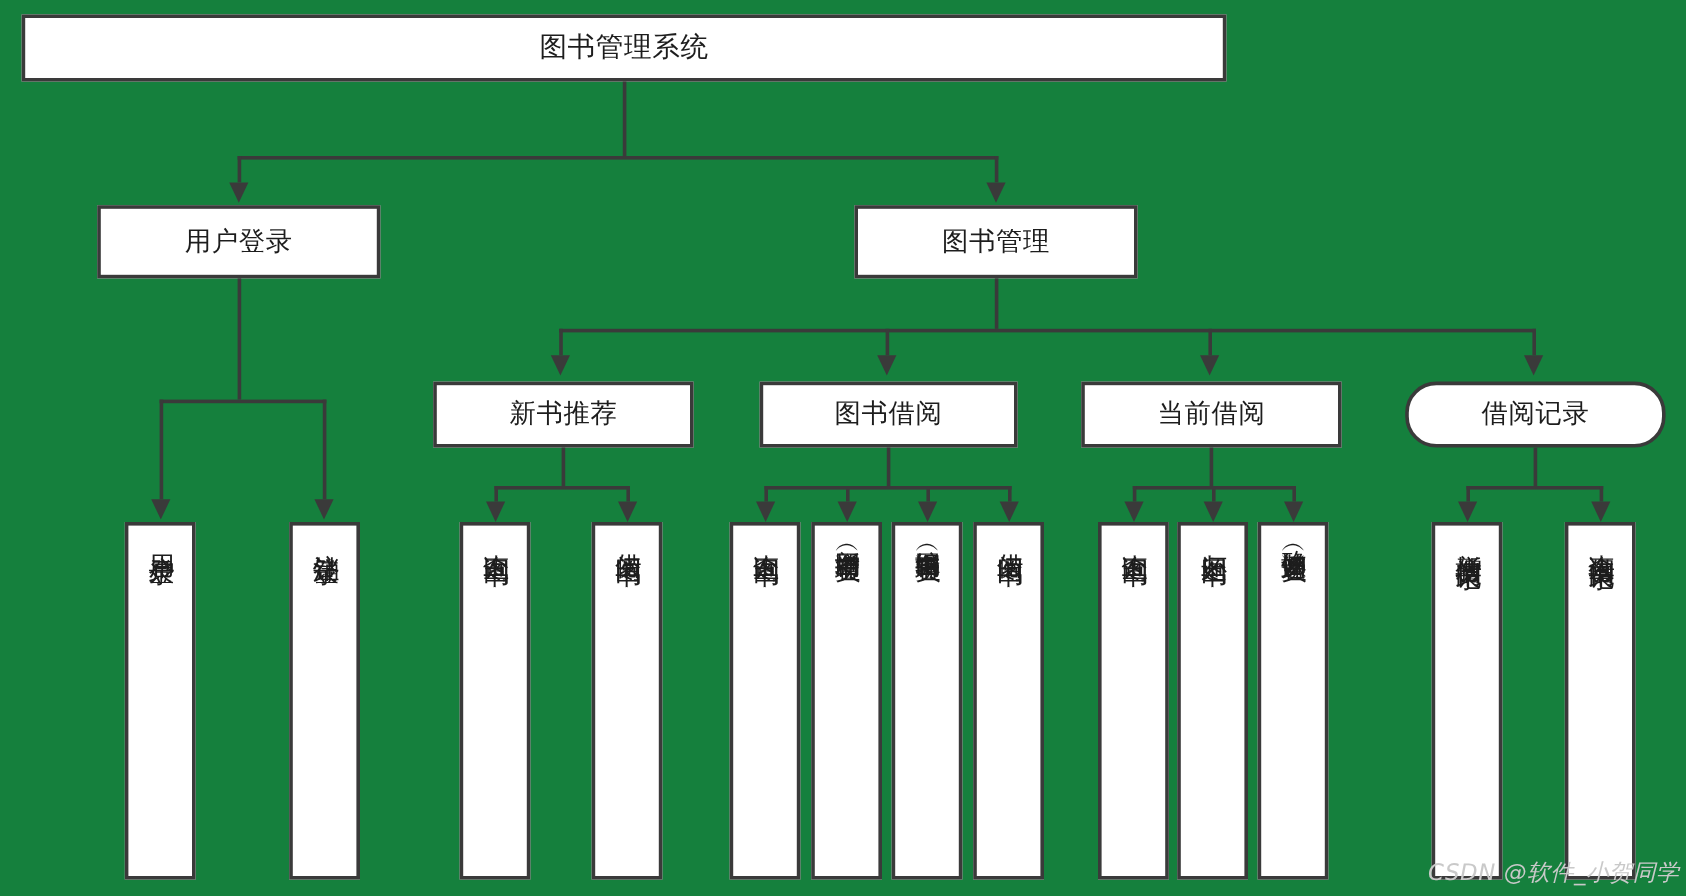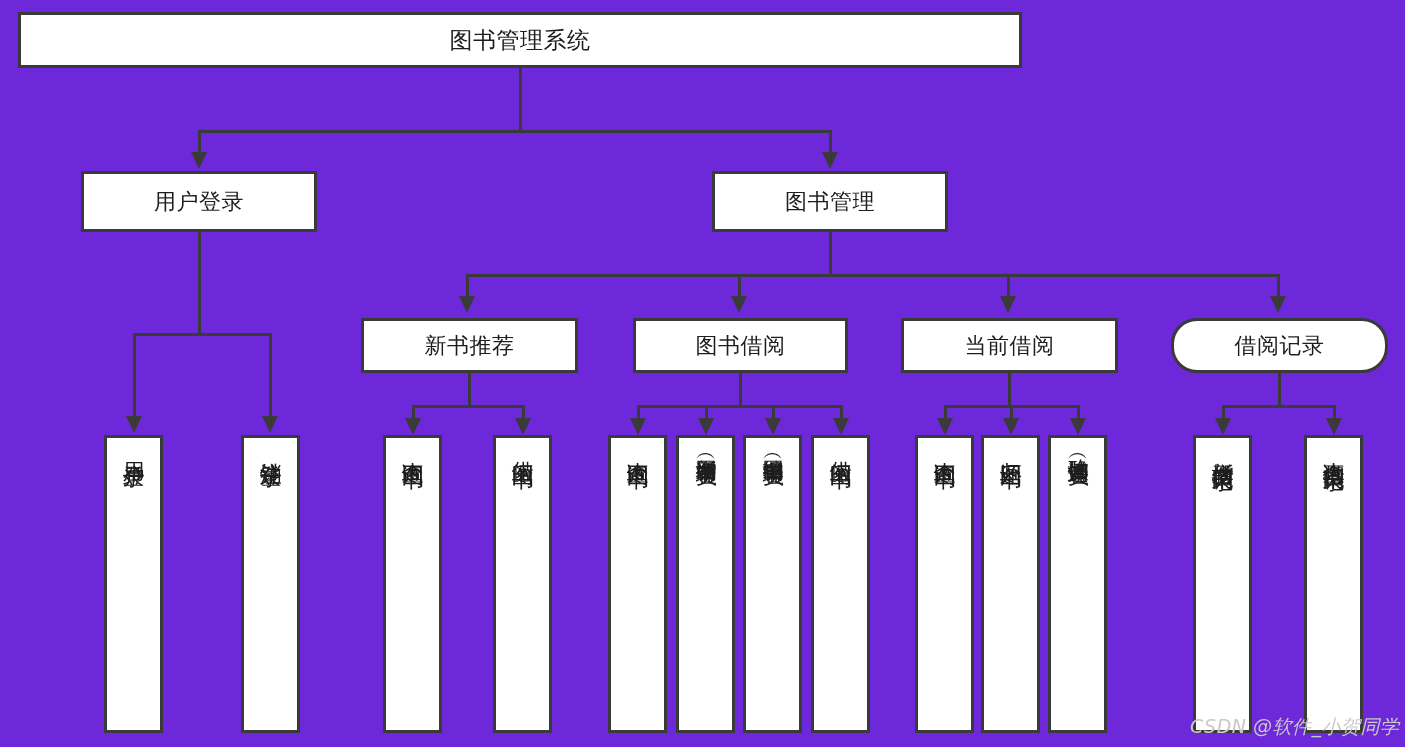--- a/index.html
+++ b/index.html
@@ -4,21 +4,21 @@
 <style>
   html,body{margin:0;padding:0;background:#ffffff;}
   body{
     font-family:"DejaVu Sans","Liberation Sans",sans-serif;
     color:#1a1a1a;
   }
   #canvas{
     position:relative;
     width:1405px;
     height:747px;
-    background:#6d28d9;
+    background:#15803d;
     overflow:hidden;
   }
   
   .box{
     position:absolute;
     box-sizing:border-box;
     border:2px solid #3a3a3a;
     background:#ffffff;
     display:flex;
     align-items:center;

